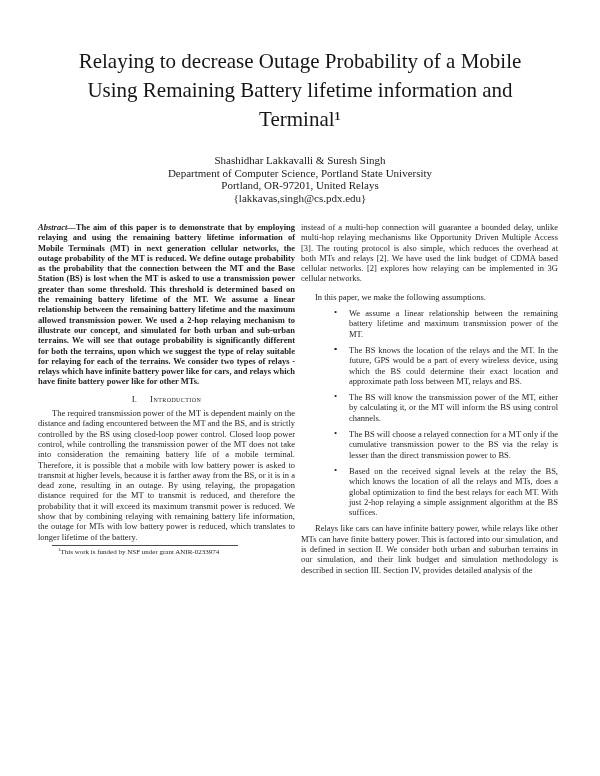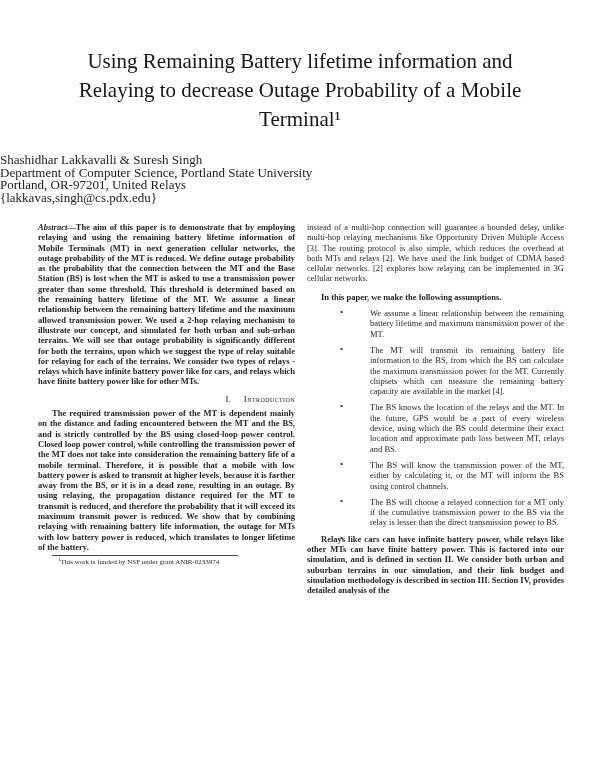--- a/index.html
+++ b/index.html
@@ -23,79 +23,80 @@
     margin: 47px 30px 0 30px;
     text-align: center;
     font-size: 21px;
     line-height: 29px;
     font-weight: normal;
     color: #161616;
   }
   
   .authors {
     margin-top: 20px;
-    font-size: 13px;
+    text-align: center;
+    font-size: 11px;
     line-height: 12.5px;
     color: #1b1b1b;
   }
   
   .columns {
     display: flex;
     margin: 18px 36px 0 38px;
-    gap: 12px;
+    gap: 6px;
   }
   .col {
     width: 257px;
     font-size: 8.5px;
     line-height: 10.3px;
     text-align: justify;
     color: #1f1f1f;
   }
   .col-right { width: 257px; }
   .abstract-paragraph { font-weight: bold; }
   .abstract-label { font-style: italic; }
   .keywords-paragraph {
     margin-top: 8px;
     font-weight: bold;
     font-style: italic;
     text-indent: 13px;
   }
   .section-heading {
     margin: 7px 0 4px 0;
-    text-align: right;
+    text-align: center;
     font-size: 9px;
     font-weight: normal;
   }
   .section-title {
     font-variant: small-caps;
     letter-spacing: 0.4px;
     margin-left: 13px;
   }
   .para { margin: 0; }
   .para-gap { margin-top: 4px; }
-  .indent { text-indent: 14px; font-weight: bold; }
+  .indent { text-indent: 14px; }
   
   .assumptions {
     list-style: none;
     margin: 6px 0 0 0;
     padding: 0;
   }
   .assumptions li {
     position: relative;
     margin: 0 0 6px 0;
   }
   .bullet-dot {
     position: absolute;
     left: 33px;
     top: -1px;
     font-size: 9px;
   }
   .bullet-text {
     display: block;
-    margin-left: 63px;
+    margin-left: 48px;
     text-align: justify;
   }
   
   .footnote-block { margin-top: 3px; }
   .footnote-rule {
     width: 186px;
     margin-left: 14px;
     border-top: 1px solid #4a4a4a;
     height: 0;
   }
@@ -110,22 +111,22 @@
     vertical-align: super;
     line-height: 0;
   }
 </style>
 </head>
 <body>
 
 <div class="page">
 
   <h1 class="title">
+    <div class="title-line">Relaying to decrease Outage Probability of a Mobile</div>
     <div class="title-line">Using Remaining Battery lifetime information and</div>
-    <div class="title-line">Relaying to decrease Outage Probability of a Mobile</div>
     <div class="title-line">Terminal¹</div>
   </h1>
 
   <div class="authors">
     <div>Shashidhar Lakkavalli &amp; Suresh Singh</div>
     <div>Department of Computer Science, Portland State University</div>
     <div>Portland, OR-97201, United Relays</div>
     <div>{lakkavas,singh@cs.pdx.edu}</div>
   </div>
 
@@ -150,36 +151,36 @@
 
       <p class="para indent" style="margin-top:8px;">In this paper, we make the following assumptions.</p>
 
       <ul class="assumptions">
         <li>
             <span class="bullet-dot">•</span>
             <span class="bullet-text">We assume a linear relationship between the remaining battery lifetime and maximum transmission power of the MT.</span>
           </li>
         <li>
             <span class="bullet-dot">•</span>
-            <span class="bullet-text">The MT will transmit its remaining battery life information to the BS, from which the BS can calculate the maximum transmission power for the MT. Currently chipsets which can measure the remaining battery capacity are available in the market [4].</span>
           </li>
         <li>
             <span class="bullet-dot">•</span>
             <span class="bullet-text">The BS knows the location of the relays and the MT. In the future, GPS would be a part of every wireless device, using which the BS could determine their exact location and approximate path loss between MT, relays and BS.</span>
           </li>
         <li>
             <span class="bullet-dot">•</span>
             <span class="bullet-text">The BS will know the transmission power of the MT, either by calculating it, or the MT will inform the BS using control channels.</span>
           </li>
         <li>
             <span class="bullet-dot">•</span>
             <span class="bullet-text">The BS will choose a relayed connection for a MT only if the cumulative transmission power to the BS via the relay is lesser than the direct transmission power to BS.</span>
           </li>
         <li>
             <span class="bullet-dot">•</span>
+            <span class="bullet-text">Based on the received signal levels at the relay the BS, which knows the location of all the relays and MTs, does a global optimization to find the best relays for each MT. With just 2-hop relaying a simple assignment algorithm at the BS suffices.</span>
           </li>
       </ul>
 
       <p class="para indent" style="margin-top:3px;">Relays like cars can have infinite battery power, while relays like other MTs can have finite battery power. This is factored into our simulation, and is defined in section II. We consider both urban and suburban terrains in our simulation, and their link budget and simulation methodology is described in section III. Section IV, provides detailed analysis of the</p>
     </div>
 
   </div>
 </div>
 
 </body></html>

